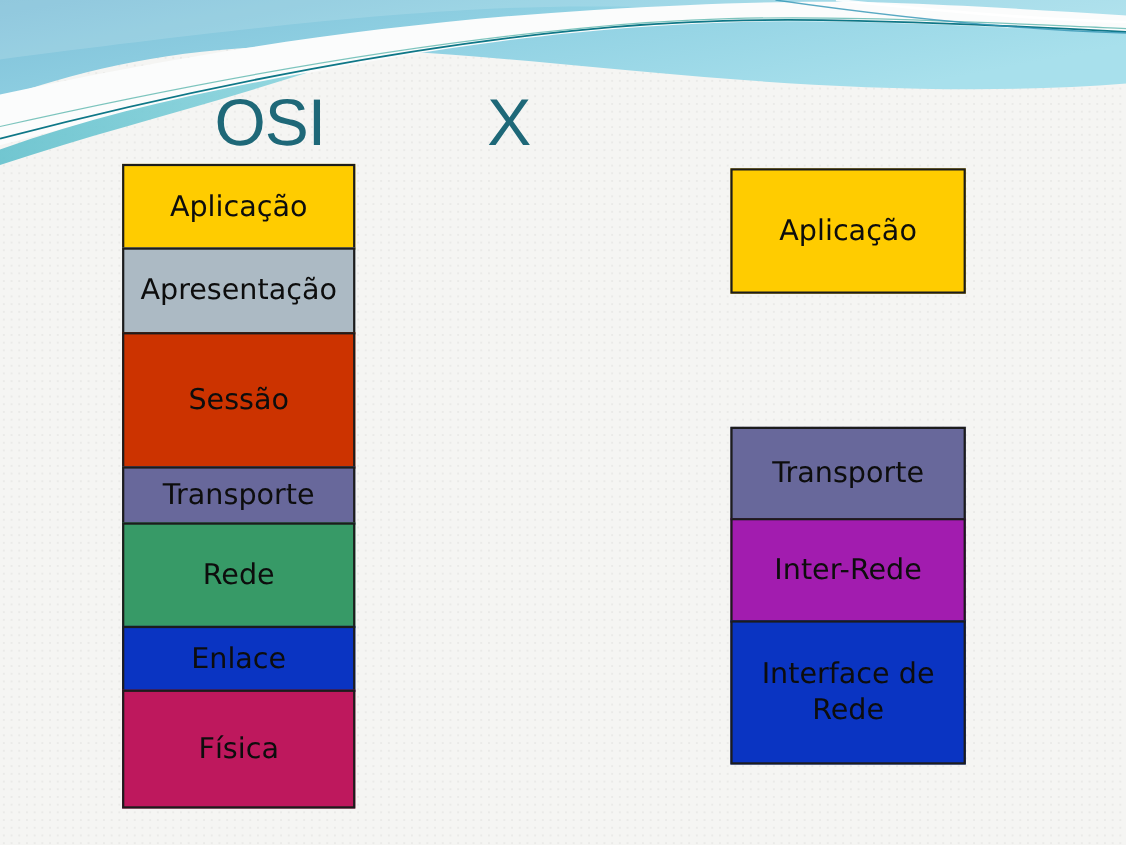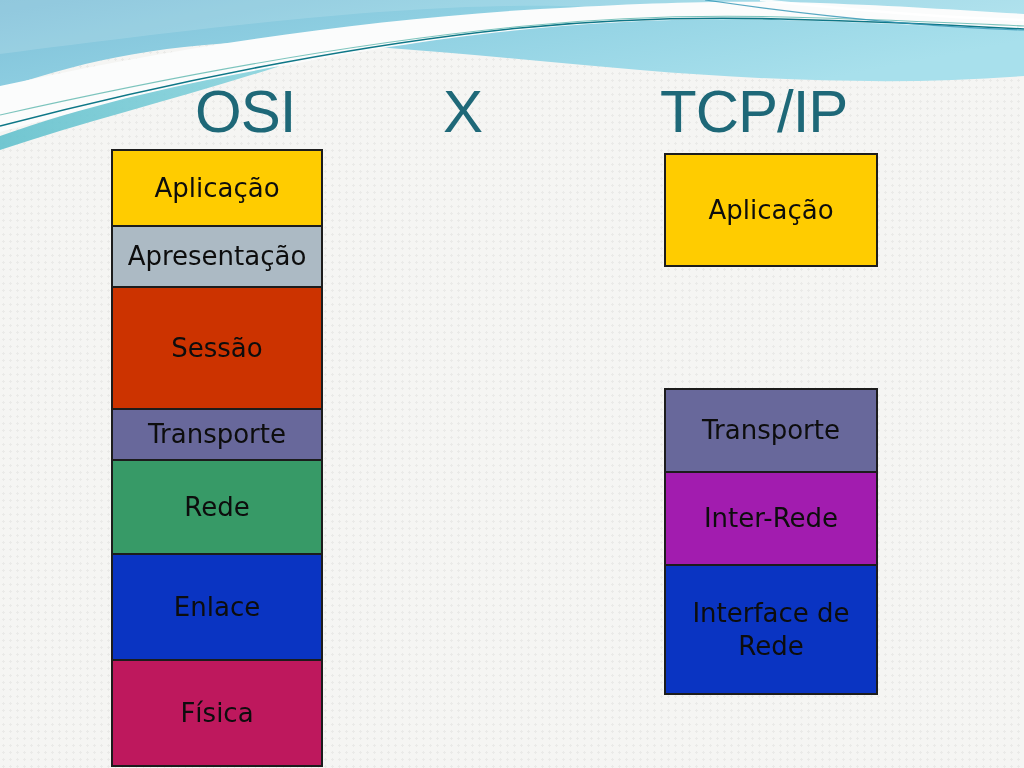--- a/index.html
+++ b/index.html
@@ -98,40 +98,39 @@
 
     <path d="M705,0 C830,18 930,27 1024,30" fill="none" stroke="#2F93B4" stroke-width="1.2" opacity="0.8"></path>
     <path d="M760,0 C870,12 950,18 1024,20" fill="none" stroke="#FFFFFF" stroke-width="2.5" opacity="0.9"></path>
 
     <path d="M0,136 C90,104 180,84 280,66 C180,98 90,120 0,150 Z" fill="url(#aquaGrad2)" opacity="0.9"></path>
   </svg>
 
   <div class="title-row" id="title-row" style="color: rgb(30, 104, 120);">
     <span class="title-word" id="title-osi">OSI</span>
     <span class="title-word" id="title-x">X</span>
-    <span class="title-word" id="title-tcpip">TCP/IP</span>
   </div>
 
   <div class="stack" id="osi-stack">
       <div class="layer" style="background: rgb(255, 204, 0); height: 78px;">
         <span class="layer-label">Aplicação</span>
       </div>
-      <div class="layer" style="background: rgb(172, 186, 196); height: 63px; margin-top: -2px;">
+      <div class="layer" style="background: rgb(172, 186, 196); height: 79px; margin-top: -2px;">
         <span class="layer-label">Apresentação</span>
       </div>
       <div class="layer" style="background: rgb(204, 51, 0); height: 124px; margin-top: -2px;">
         <span class="layer-label">Sessão</span>
       </div>
       <div class="layer" style="background: rgb(104, 104, 155); height: 53px; margin-top: -2px;">
         <span class="layer-label">Transporte</span>
       </div>
       <div class="layer" style="background: rgb(55, 154, 103); height: 96px; margin-top: -2px;">
         <span class="layer-label">Rede</span>
       </div>
-      <div class="layer" style="background: rgb(10, 52, 194); height: 108px; margin-top: -2px;">
+      <div class="layer" style="background: rgb(10, 52, 194); height: 60px; margin-top: -2px;">
         <span class="layer-label">Enlace</span>
       </div>
       <div class="layer" style="background: #be185d; height: 108px; margin-top: -2px;">
         <span class="layer-label">Física</span>
       </div>
     </div>
 
   <div class="stack" id="tcp-stack-upper">
       <div class="layer" style="background: rgb(255, 204, 0); height: 114px;">
         <span class="layer-label">Aplicação</span>

